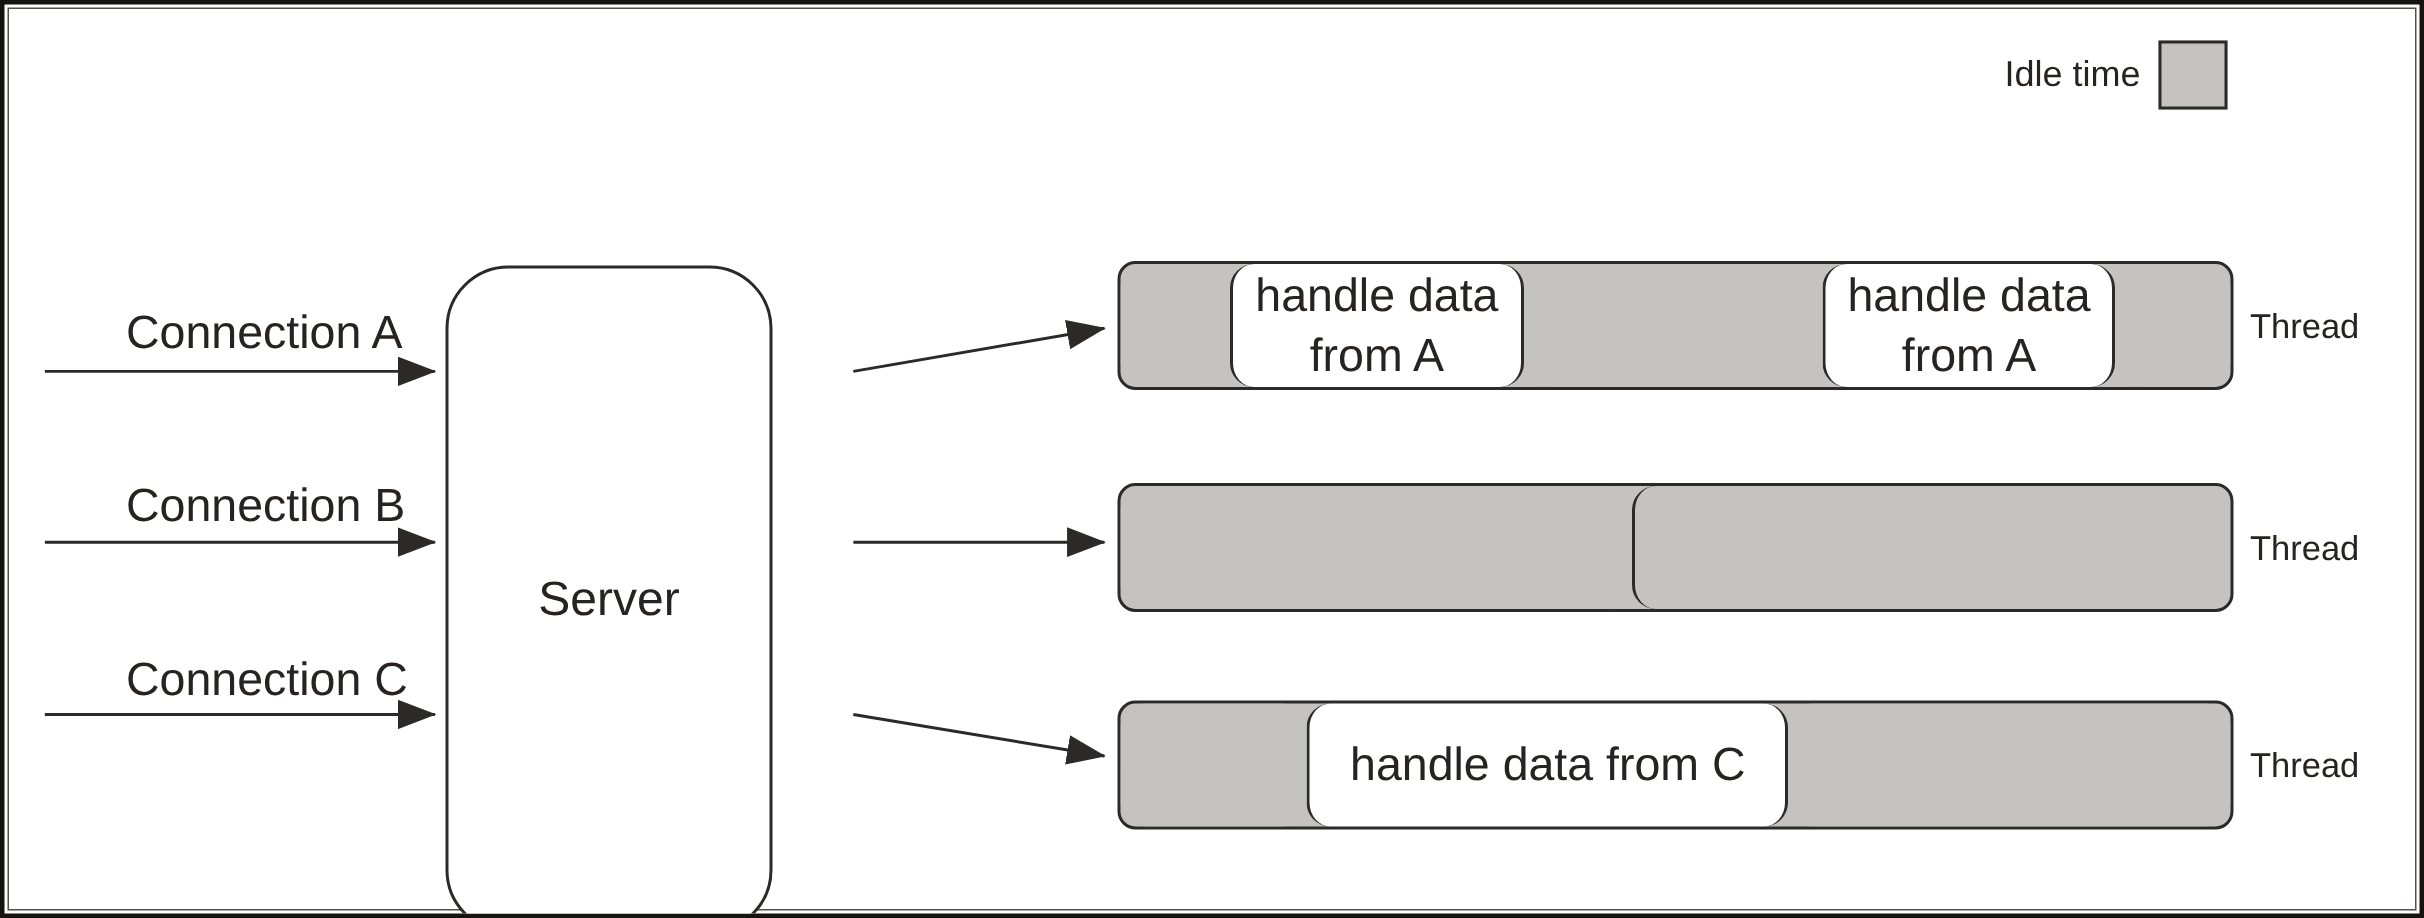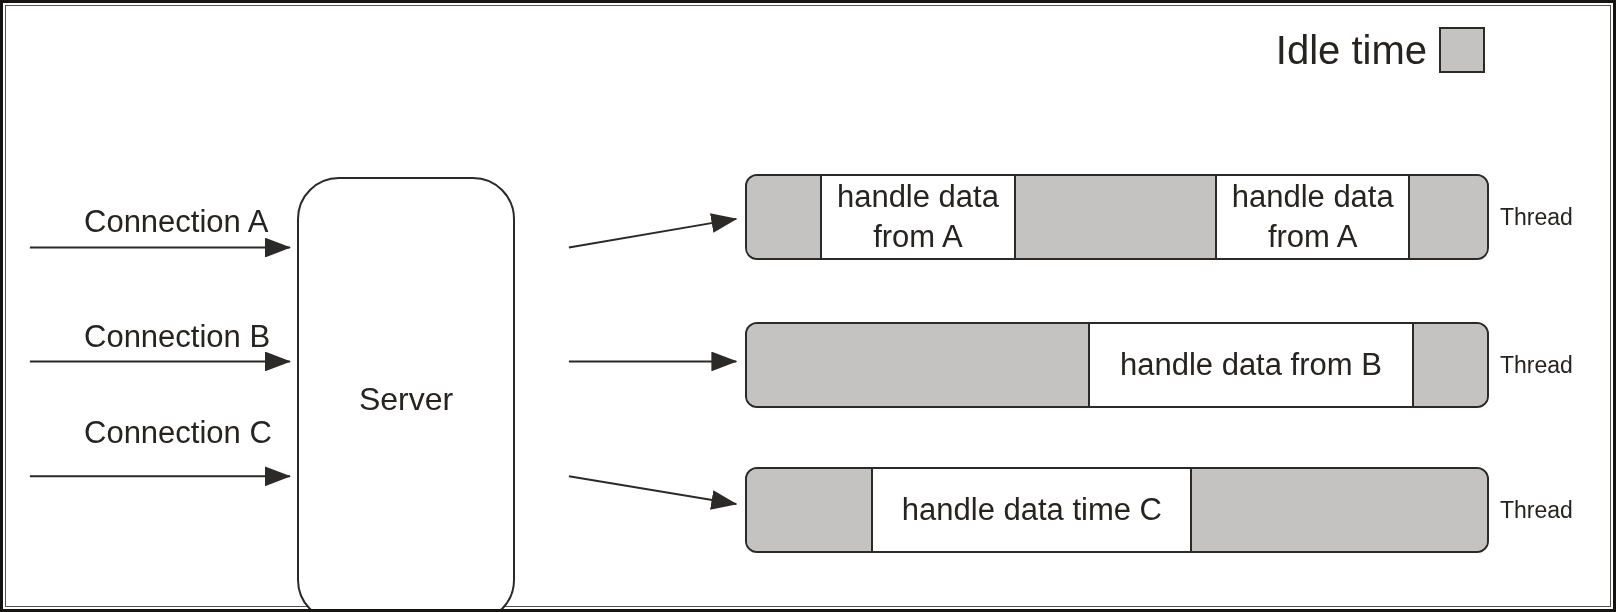--- a/index.html
+++ b/index.html
@@ -27,21 +27,21 @@
   .arrow-layer{
     position:absolute;left:0;top:0;width:100%;height:100%;
   }
   
   .legend{
     position:absolute;top:22px;right:128px;
     display:flex;align-items:center;gap:12px;
     height:50px;
   }
   .legend-label{
-    font-size:40px;line-height:1;white-space:nowrap;
+    font-size:24px;line-height:1;white-space:nowrap;
   }
   .legend-swatch{
     width:46px;height:46px;
     background:var(--idle);
     border:2px solid var(--stroke);
     box-sizing:border-box;
   }
   
   .server-box{
     position:absolute;left:294px;top:138px;
@@ -63,21 +63,21 @@
     position:absolute;left:742px;width:744px;height:86px;
     box-sizing:border-box;
     border:2px solid var(--stroke);
     border-radius:12px;
     overflow:hidden;
     display:flex;
     background:var(--idle);
   }
   .seg{
     box-sizing:border-box;height:100%;
-    display:flex;align-items:center;justify-content:center;
+    display:flex;align-items:center;justify-content:center;border-radius:16px;
   }
   .seg.idle{background:var(--idle);}
   .seg.busy{background:var(--busy);}
   .seg.divided{border-left:2px solid var(--stroke);}
   .seg.busy{border-left:2px solid var(--stroke);border-right:2px solid var(--stroke);}
   .seg.busy:first-child{border-left:none;}
   .seg.busy:last-child{border-right:none;}
   .seg.busy + .seg.idle{border-left:none;}
   .seg-label{
     font-size:31px;line-height:1.3;text-align:center;
@@ -115,45 +115,42 @@
     <span class="legend-swatch"></span>
   </div>
 
   <div class="server-box">
     <span class="server-label">Server</span>
   </div>
 
   <div id="connections-layer">
       <div class="conn-label" style="top: 201px;">Connection A</div>
       <div class="conn-label" style="top: 316px; text-align: center;">Connection B</div>
-      <div class="conn-label" style="top: 412px;">Connection C</div>
+      <div class="conn-label" style="top: 432px;">Connection C</div>
     </div>
   <div id="threads-layer">
       <div class="thread-bar" style="top: 171px;">
         <div class="seg idle" style="width: 9.8%;"></div>
         <div class="seg busy divided" style="width: 26.6%;">
           <span class="seg-label">handle data from A</span>
         </div>
         <div class="seg idle divided" style="width: 26.9%;"></div>
         <div class="seg busy divided" style="width: 26.3%;">
           <span class="seg-label">handle data from A</span>
         </div>
         <div class="seg idle divided" style="width: 10.4%;"></div>
       </div>
       <div class="thread-label" style="top: 194px;">Thread</div>
       <div class="thread-bar" style="top: 319px;">
         <div class="seg idle" style="width: 46.1%;"></div>
-        <div class="seg busy divided" style="width: 44%;">
-          <span class="seg-label">handle data from B</span>
-        </div>
         <div class="seg idle divided" style="width: 9.9%;"></div>
       </div>
       <div class="thread-label" style="top: 342px;">Thread</div>
       <div class="thread-bar" style="top: 464px;">
         <div class="seg idle" style="width: 16.8%;"></div>
         <div class="seg busy divided" style="width: 43.4%;">
-          <span class="seg-label">handle data time C</span>
+          <span class="seg-label">handle data from C</span>
         </div>
         <div class="seg idle divided" style="width: 39.8%;"></div>
       </div>
       <div class="thread-label" style="top: 487px;">Thread</div>
     </div>
 </div>
 
 </body></html>

